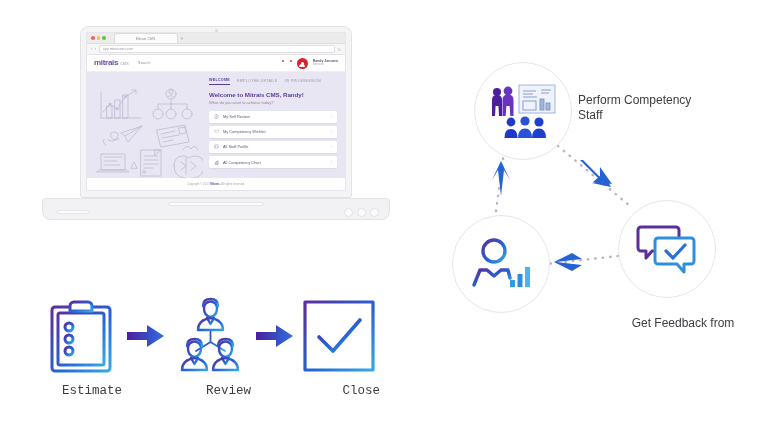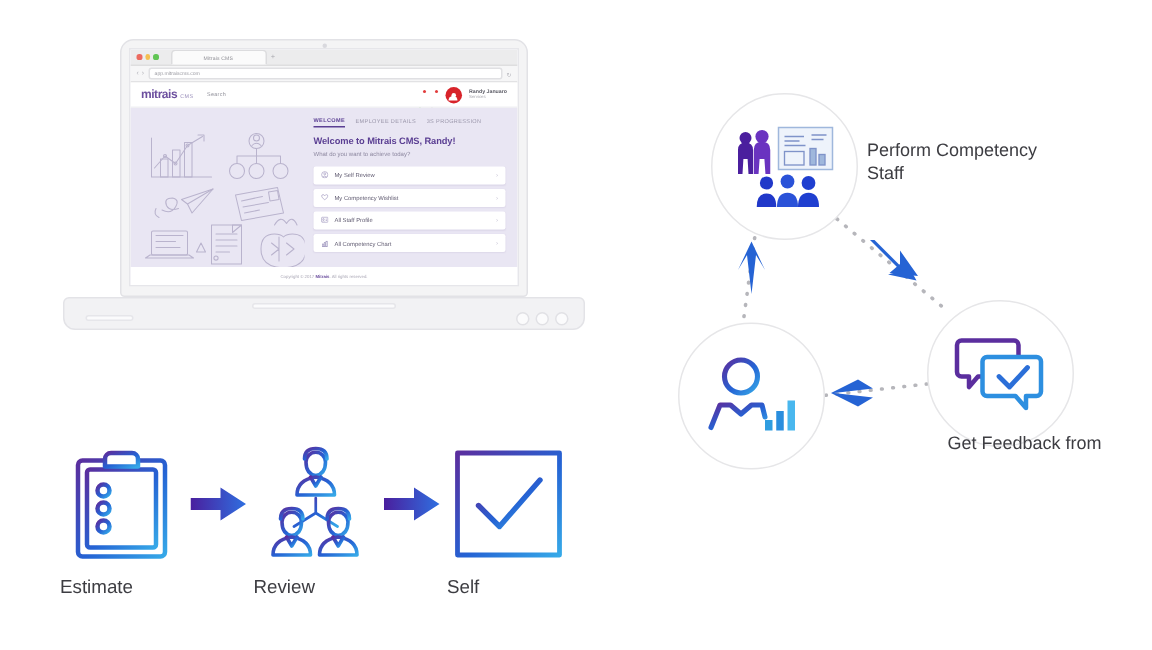--- a/index.html
+++ b/index.html
@@ -371,23 +371,24 @@
   .flow-icon { height: 82px; display: flex; align-items: center; justify-content: center; }
   .flow-icon svg { display: block; }
   .flow-arrow { width: 44px; display: flex; align-items: center; justify-content: center; }
   .flow-labels {
     display: flex;
     justify-content: space-between;
     margin-top: 4px;
   }
   .flow-label {
     width: 82px;
-    text-align: left;
+    text-align: right;
     font-size: 12.5px;
     color: #3d3d42;
+    font-family: Liberation Mono, monospace;
   }
   .flow-label-spacer { width: 44px; }
 
   
   .cycle {
     position: absolute;
     left: 430px;
     top: 48px;
     width: 330px;
     height: 300px;
@@ -405,21 +406,21 @@
   #node-review { left: 44px; top: 14px; width: 96px; height: 96px; }
   #node-feedback { left: 188px; top: 152px; width: 96px; height: 96px; }
   #node-implement { left: 22px; top: 167px; width: 96px; height: 96px; }
   .cycle-label {
     position: absolute;
     font-size: 12px;
     color: #3d3d42;
     line-height: 1.28;
   }
   #label-review { left: 148px; top: 45px; width: 150px; text-align: left; }
-  #label-feedback { left: 178px; top: 240px; width: 150px; text-align: center; }
+  #label-feedback { left: 178px; top: 268px; width: 150px; text-align: center; }
   #label-implement { left: 2px; top: 273px; width: 140px; text-align: center; }
 </style>
 </head>
 <body>
 
 <div class="stage">
 
   <svg width="0" height="0" style="position:absolute">
     <defs>
       <linearGradient id="gradPB" x1="0" y1="1" x2="1" y2="0">
@@ -704,21 +705,21 @@
         </div>
       </div>
 
     </div>
 
     <div class="flow-labels">
       <div class="flow-label">Estimate</div>
       <div class="flow-label-spacer"></div>
       <div class="flow-label">Review</div>
       <div class="flow-label-spacer"></div>
-      <div class="flow-label">Self</div>
+      <div class="flow-label">Close</div>
     </div>
   </div>
 
   <div class="cycle">
 
     <svg width="330" height="300" viewBox="0 0 330 300" style="position:absolute;left:0;top:0">
 
       <path d="M128 98 L200 158" stroke="#b6b6bb" stroke-width="2.4" stroke-linecap="round" stroke-dasharray="0.5 7" fill="none"></path>
       <path d="M152 110 L170 128 L170 119 L182 136 L163 134 L170 128" fill="#2563d4"></path>
       <g fill="#2563d4">

